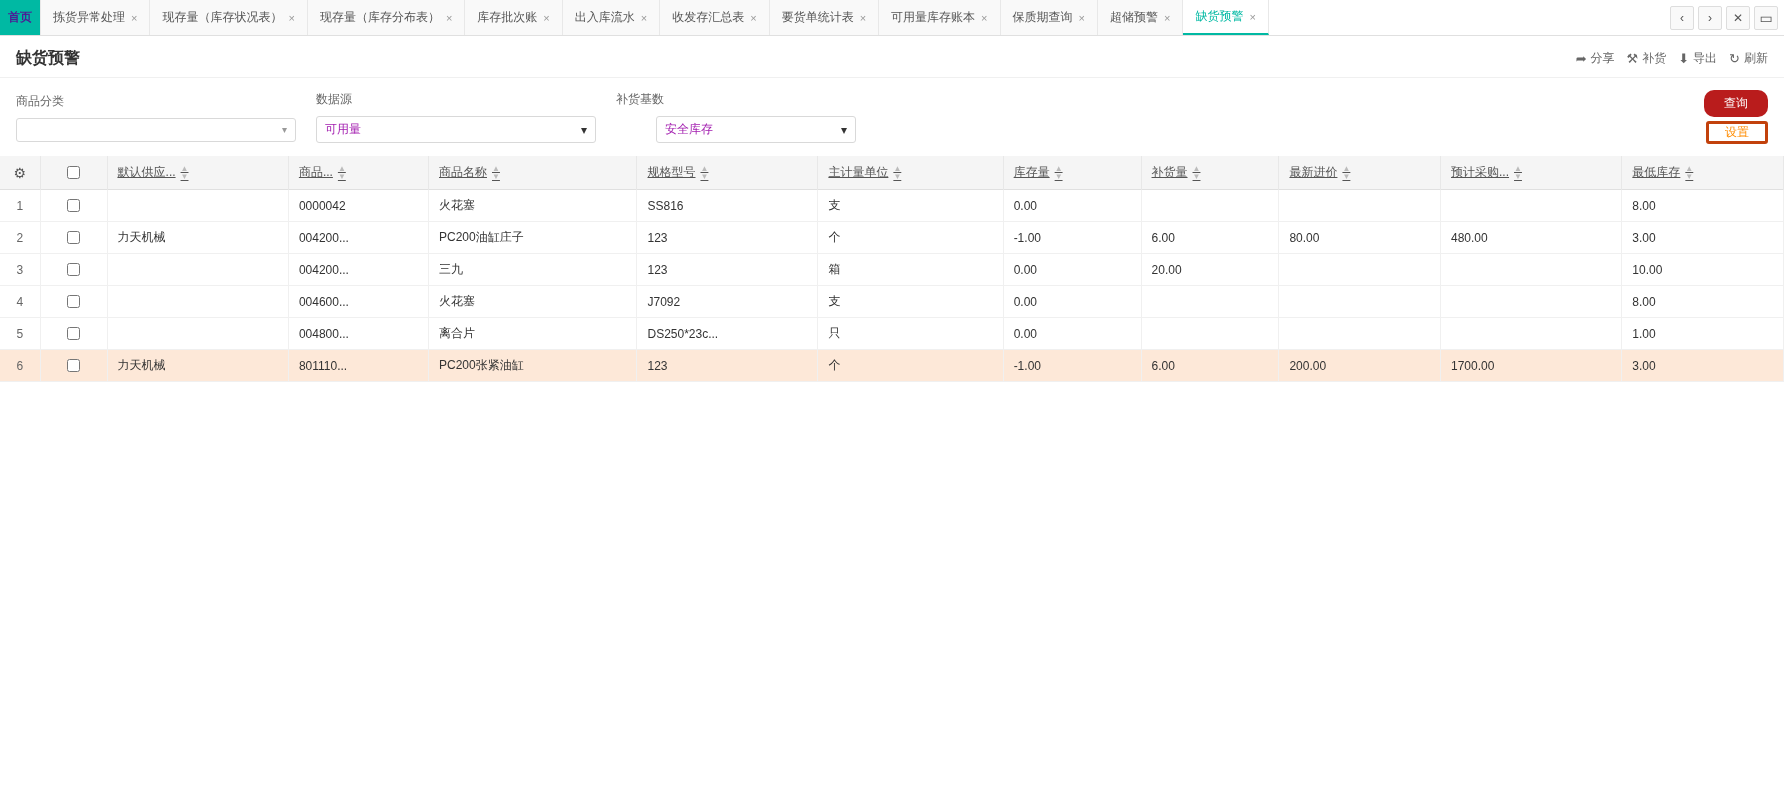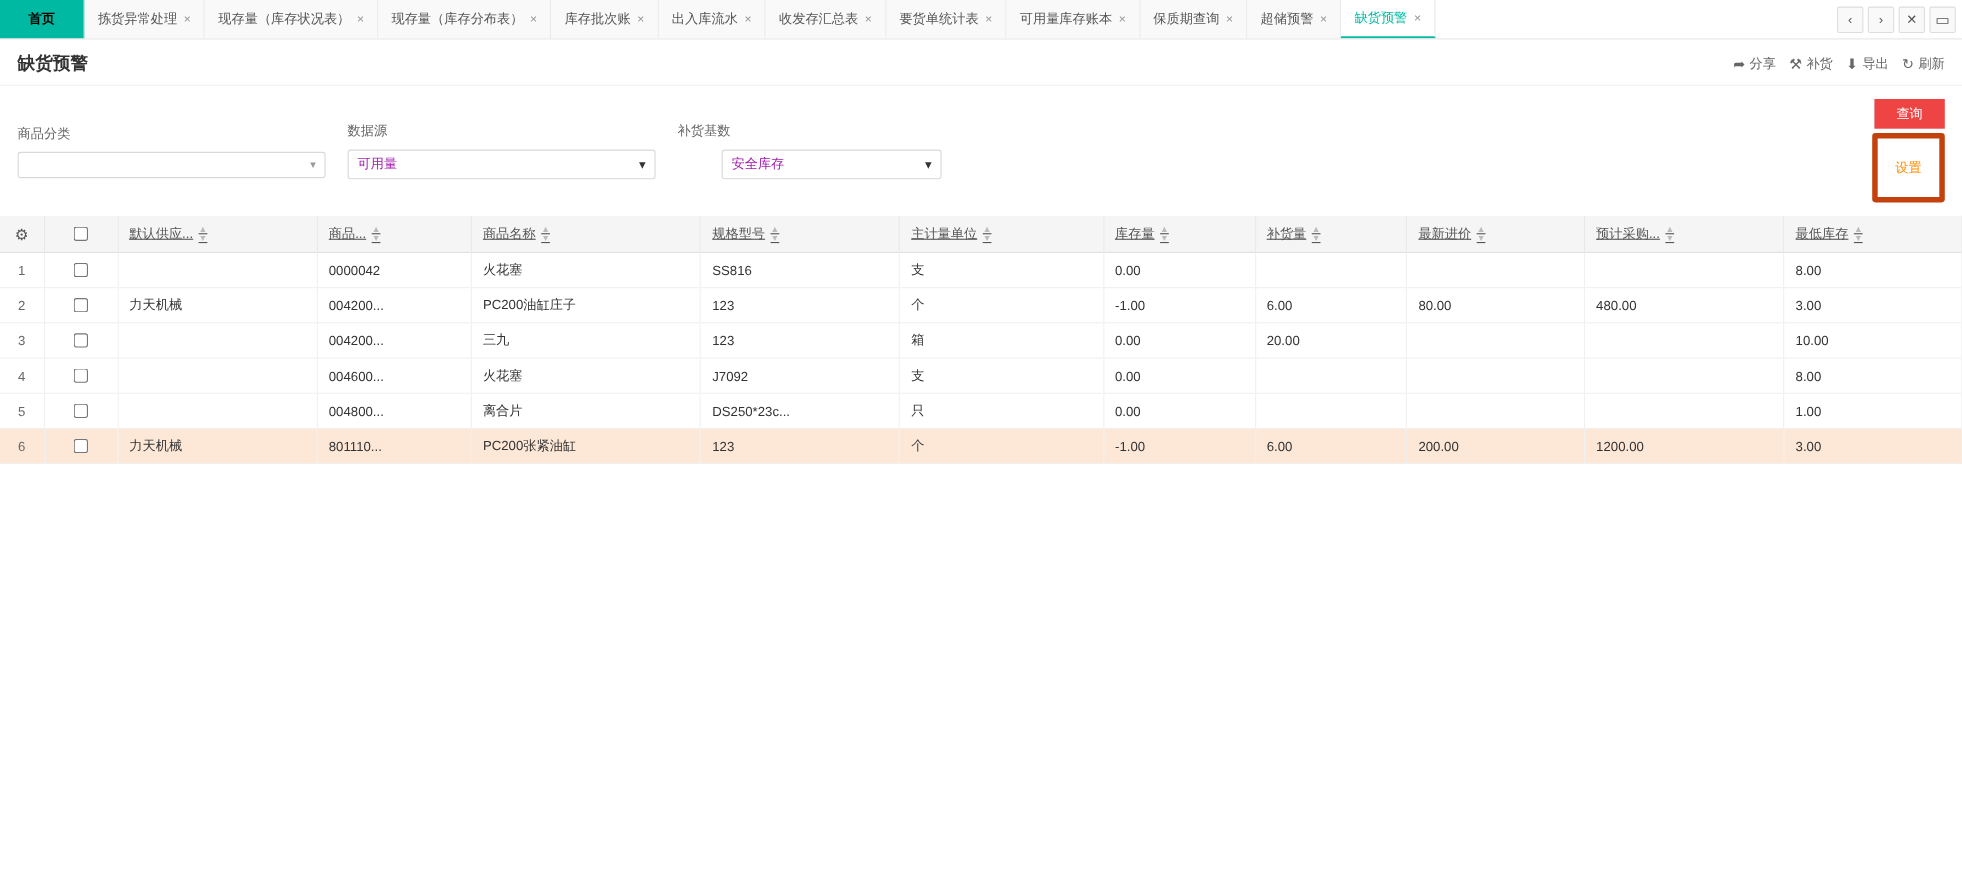--- a/index.html
+++ b/index.html
@@ -27,23 +27,23 @@
       background: #f9f9f9;
       flex-shrink: 0;
     }
     .tab-item.active {
       background: #fff;
       color: #00b9a3;
       border-bottom: 2px solid #00b9a3;
     }
     .tab-item.home {
       background: #00b9a3;
-      color: #000000;
+      color: #4c1d95;
       font-weight: bold;
-      padding: 0 26px;
+      padding: 0 8px;
     }
     .tab-close {
       margin-left: 6px;
       color: #999;
       font-size: 11px;
       cursor: pointer;
     }
     .tab-nav-btns {
       display: flex;
       align-items: center;
@@ -154,34 +154,34 @@
       cursor: pointer;
     }
     .filter-actions {
       margin-left: auto;
       display: flex;
       flex-direction: column;
       gap: 4px;
       align-items: flex-end;
     }
     .btn-query {
-      background: #ef4444;
+      background: #b91c1c;
       color: #fff;
       border: none;
-      border-radius: 0;
+      border-radius: 10px;
       padding: 5px 20px;
       cursor: pointer;
       font-size: 12px;
     }
     .btn-settings {
       background: #fff;
       color: #ff8c00;
-      border: 5px solid #c2410c;
+      border: 3px solid #c2410c;
       border-radius: 3px;
-      padding: 18px 16px;
+      padding: 0 16px;
       cursor: pointer;
       font-size: 12px;
     }
 
     
     .table-container {
       padding: 0 0 0 0;
       overflow-x: auto;
     }
     table {
@@ -580,20 +580,20 @@
               </div>
     </td>
     <td>力天机械</td>
     <td>801110...</td>
     <td>PC200张紧油缸</td>
     <td>123</td>
     <td>个</td>
     <td class="num-val">-1.00</td>
     <td class="num-val">6.00</td>
     <td class="num-val">200.00</td>
-    <td class="num-val">1200.00</td>
+    <td class="num-val">1700.00</td>
     <td class="num-val">3.00</td>
   </tr>
         </tbody>
     </table>
   </div>
 
 </div>
 
 </body></html>

